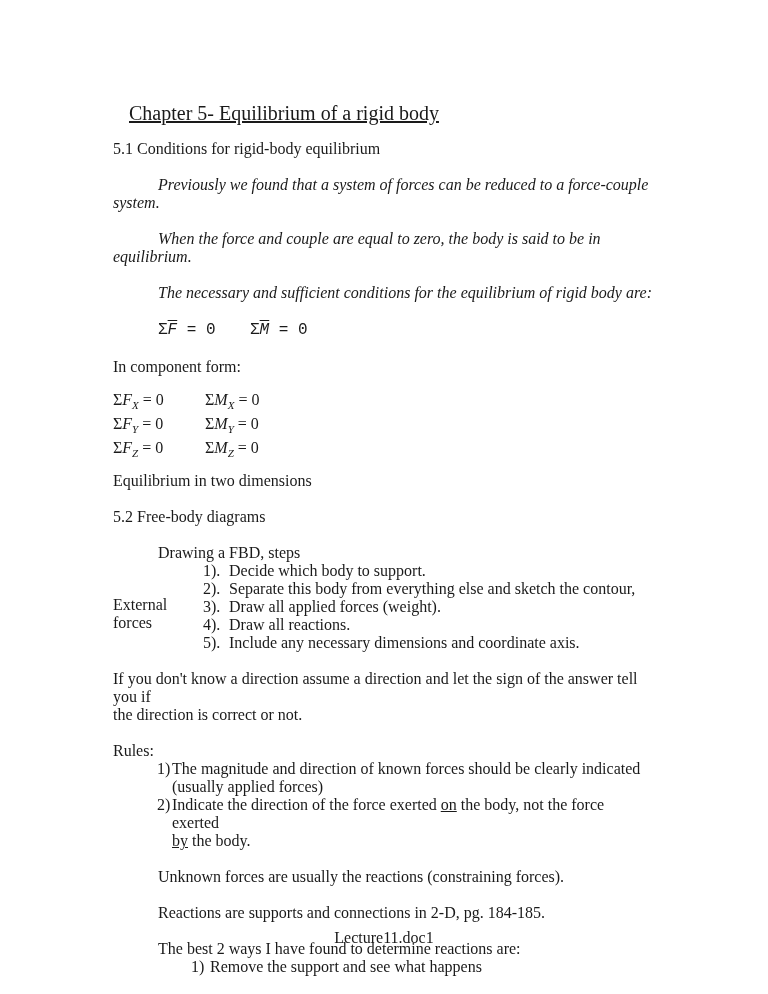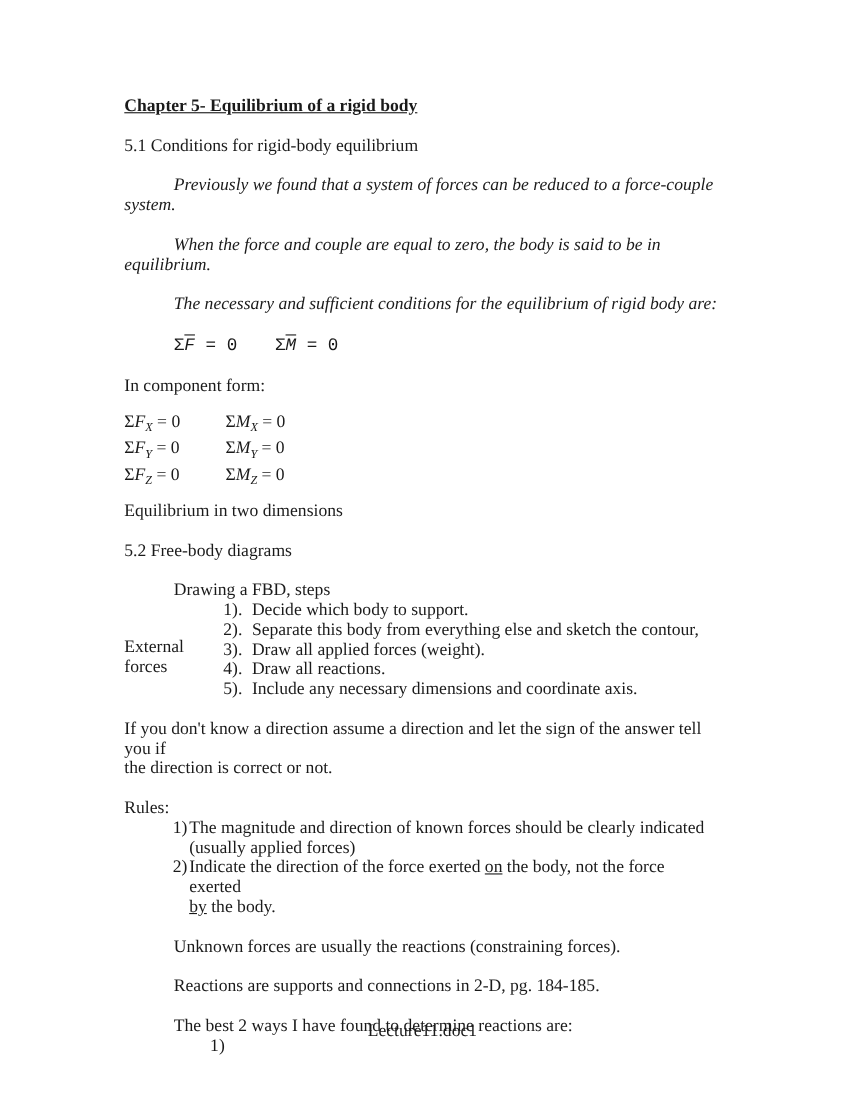--- a/index.html
+++ b/index.html
@@ -14,24 +14,24 @@
     line-height: 18px;
     overflow: hidden;
   }
   .content {
     position: absolute;
     left: 113px;
     top: 88px;
     width: 542px;
   }
   .doc-title {
-    font-weight: bold;
+    font-weight: normal;
     text-decoration: underline;
-    margin: 0;
-    font-size: 16px;
+    margin: 16px;
+    font-size: 20px;
     line-height: 18px;
   }
   .para { margin: 18px 0 0 0; }
   .indent-first { text-indent: 45px; font-style: italic; }
   .indent-block { margin-left: 45px; }
   
   .eq-vector-row {
     margin: 18px 0 0 45px;
     display: flex;
     line-height: 20px;
@@ -158,20 +158,21 @@
     </div>
 
     <div class="para indent-block">Unknown forces are usually the reactions (constraining forces).</div>
 
     <div class="para indent-block">Reactions are supports and connections in 2-D, pg. 184-185.</div>
 
     <div class="para indent-block">The best 2 ways I have found to determine reactions are:</div>
 
     <div class="best-row">
         <span class="best-num">1)</span>
+        <span>Remove the support and see what happens</span>
       </div>
 
   </div>
 
   <div class="footer">
     <span>Lecture11.doc</span>
     <span>1</span>
   </div>
 </div>
 

